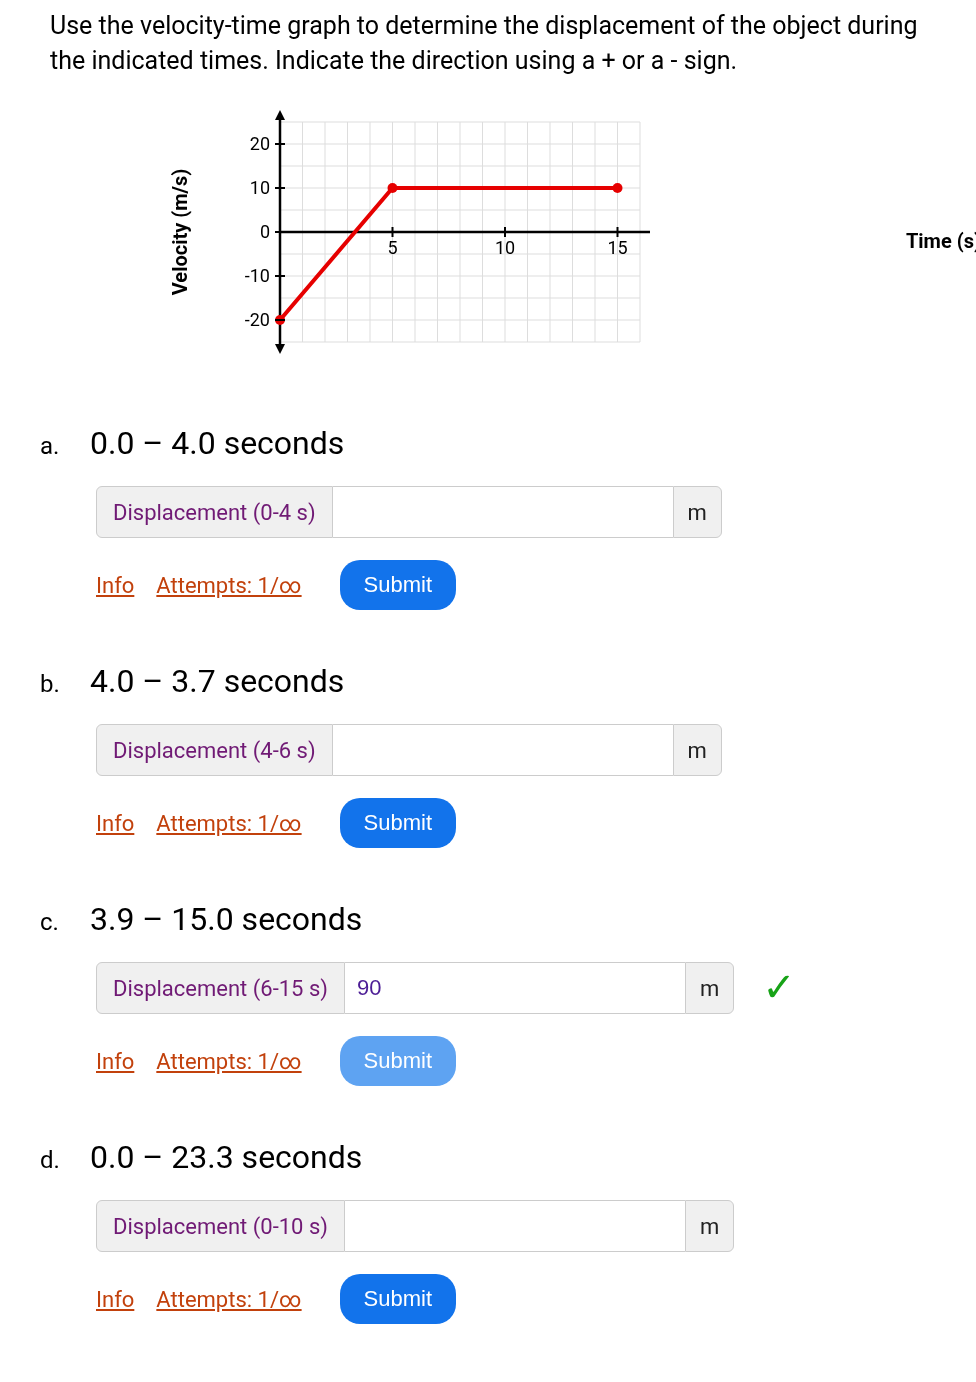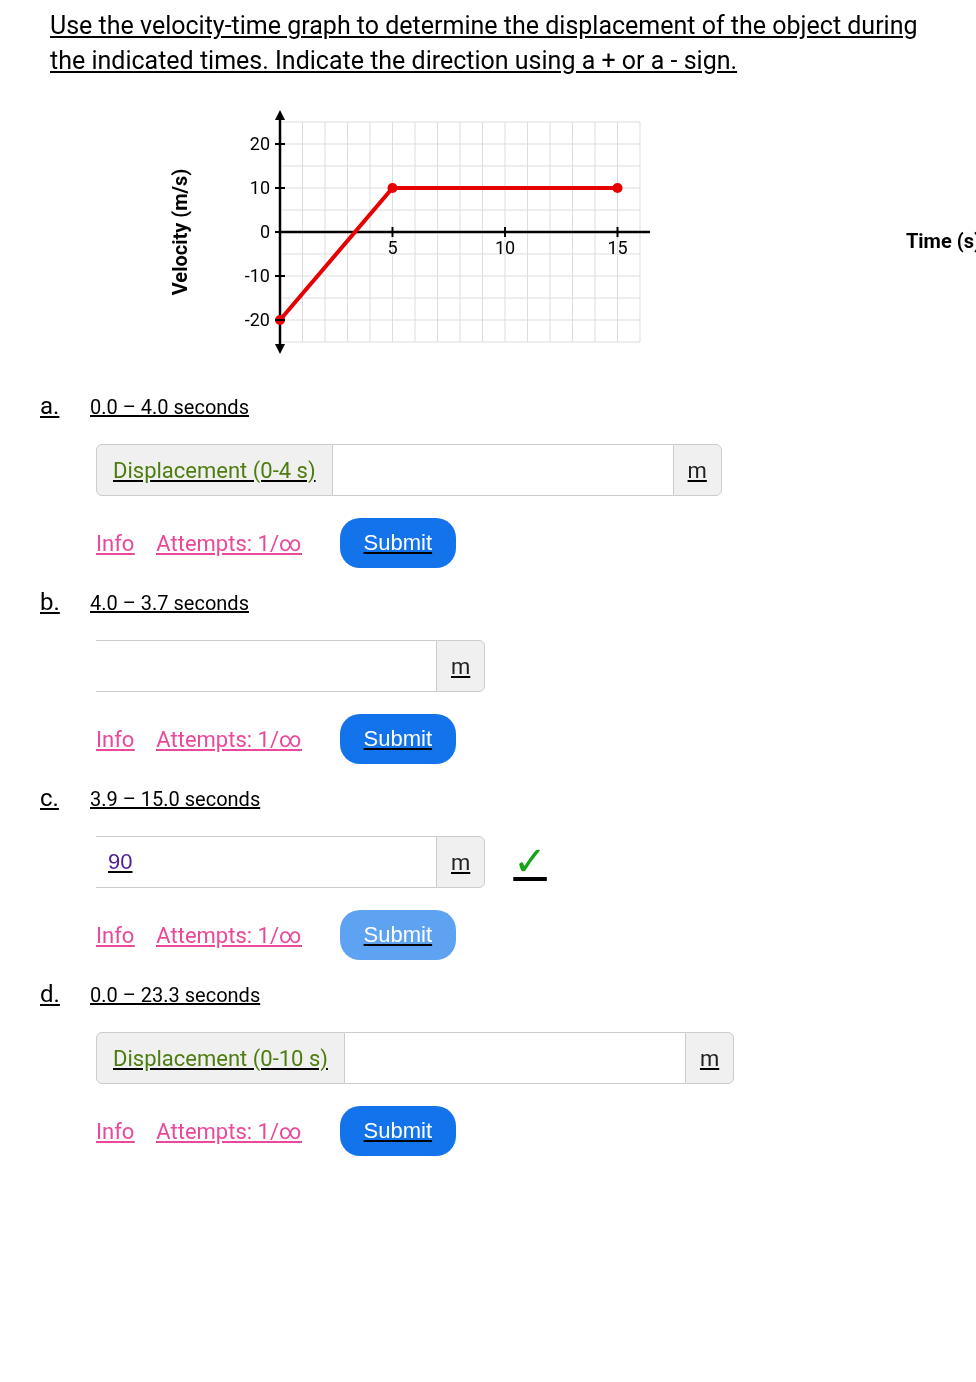--- a/index.html
+++ b/index.html
@@ -7,21 +7,20 @@
     font-family: -apple-system, BlinkMacSystemFont, "Segoe UI", Roboto, Helvetica, Arial, sans-serif;
     margin: 0;
     padding: 0;
     background: #fff;
     color: #000;
     font-size: 22px;
   }
   .page {
     width: 976px;
     padding: 8px 40px 40px 40px;
-    text-decoration: underline;
   }
   .prompt {
     font-size: 25px;
     line-height: 1.4;
     margin: 0 0 24px 10px;
   }
   .chart-wrap {
     margin-left: 170px;
     margin-bottom: 30px;
     position: relative;
@@ -49,21 +48,22 @@
   .part-row {
     display: flex;
     align-items: baseline;
     gap: 24px;
   }
   .part-letter {
     width: 26px;
     font-size: 24px;
   }
   .part-label {
-    font-size: 20px;
+    font-size: 32px;
+    margin-top: 32px;
   }
   .answer-area {
     margin-left: 56px;
     margin-top: 24px;
   }
   .answer-row {
     display: flex;
     align-items: center;
     gap: 10px;
   }
@@ -74,21 +74,21 @@
     flex: 0 0 auto;
   }
   .ibox .left {
     background: #f0f0f0;
     border: 1px solid #ccc;
     border-radius: 6px 0 0 6px;
     padding: 0 16px;
     display: flex;
     align-items: center;
     font-size: 22px;
-    color: #4d7c0f;
+    color: #701a75;
   }
   .ibox input {
     border: 1px solid #ccc;
     border-left: none;
     border-right: none;
     font-size: 22px;
     padding: 0 12px;
     outline: none;
     width: 340px;
     background: #fff;
@@ -110,21 +110,21 @@
     margin-left: 18px;
     line-height: 1;
   }
   .info-row {
     margin-top: 22px;
     display: flex;
     align-items: center;
     gap: 22px;
   }
   .info-link {
-    color: #ec4899;
+    color: #c2410c;
     text-decoration: underline;
     font-size: 22px;
     cursor: pointer;
   }
   .submit-btn {
     background: #1273eb;
     color: #fff;
     border: none;
     border-radius: 20px;
     font-size: 22px;
@@ -235,40 +235,42 @@
       </div>
       </div>
       <div class="part">
       <div class="part-row">
         <span class="part-letter">b.</span>
         <span class="part-label">4.0 – 3.7 seconds</span>
       </div>
       <div class="answer-area">
         <div class="answer-row">
           <div class="ibox">
+            <span class="left">Displacement (4-6 s)</span>
             <input type="text" value="" style="">
             <span class="right">m</span>
           </div>
 
         </div>
         <div class="info-row">
           <a class="info-link">Info</a>
           <a class="info-link">Attempts: 1/∞</a>
           <button class="submit-btn">Submit</button>
         </div>
       </div>
       </div>
       <div class="part">
       <div class="part-row">
         <span class="part-letter">c.</span>
         <span class="part-label">3.9 – 15.0 seconds</span>
       </div>
       <div class="answer-area">
         <div class="answer-row">
           <div class="ibox">
+            <span class="left">Displacement (6-15 s)</span>
             <input type="text" value="90" style="">
             <span class="right">m</span>
           </div>
           <span class="check">✓</span>
         </div>
         <div class="info-row">
           <a class="info-link">Info</a>
           <a class="info-link">Attempts: 1/∞</a>
           <button class="submit-btn faded">Submit</button>
         </div>

